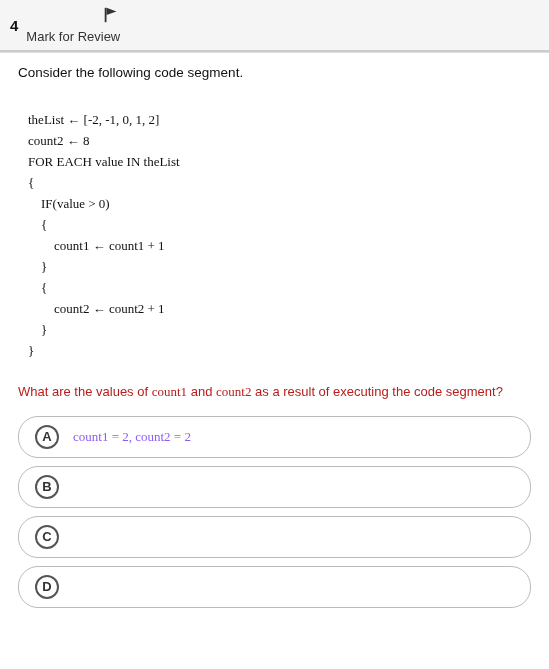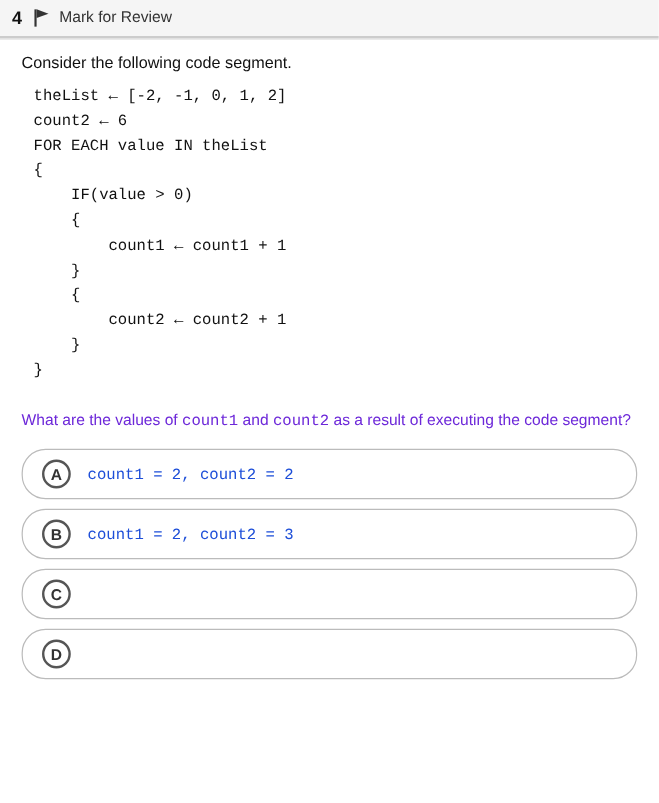--- a/index.html
+++ b/index.html
@@ -22,50 +22,51 @@
       border-bottom: 2px solid #ccc;
       background: #f5f5f5;
     }
     .question-number {
       font-weight: bold;
       font-size: 15px;
       margin-right: 8px;
     }
     .mark-review {
       display: flex;
-      align-items: flex-start;
+      align-items: flex-end;
       gap: 5px;
       font-size: 13px;
       color: #333;
+      flex-direction: column;
     }
     .flag-icon {
       width: 18px;
       height: 18px;
     }
     .content {
       padding: 12px 18px;
     }
     .question-text {
       font-size: 13.5px;
-      margin-bottom: 4px;
+      margin-bottom: 24px;
       color: #111;
     }
     .code-block {
       font-family: 'Courier New', Courier, monospace;
       font-size: 12.5px;
       background: #fff;
       padding: 6px 10px;
       margin-bottom: 14px;
       line-height: 1.6;
       color: #111;
     }
     .question-ask {
       font-size: 13px;
       margin-bottom: 14px;
-      color: #6d28d9;
+      color: #b91c1c;
       line-height: 1.5;
     }
     .answer-option {
       display: flex;
       align-items: center;
       border: 1px solid #bbb;
       border-radius: 20px;
       padding: 8px 16px;
       margin-bottom: 8px;
       cursor: pointer;
@@ -81,25 +82,25 @@
       border: 2px solid #555;
       font-size: 13px;
       font-weight: bold;
       margin-right: 14px;
       flex-shrink: 0;
       color: #333;
     }
     .option-text {
       font-size: 13px;
       font-family: Arial, sans-serif;
-      color: #1d4ed8;
+      color: #8b5cf6;
       text-align: center;
     }
     .code-inline {
-      font-family: Liberation Mono, monospace;
+      font-family: Liberation Serif, serif;
       font-size: 13px;
     }
     .divider {
       border: none;
       border-top: 1px solid #ddd;
       margin: 0;
     }
   </style>
 </head>
 <body>
@@ -115,21 +116,21 @@
   </span>
 </div>
 
 <hr class="divider">
 
 <div class="content">
   <p class="question-text">Consider the following code segment.</p>
 
   <div class="code-block">
     <div><span class="code-inline">theList ← [-2, -1, 0, 1, 2]</span></div>
-    <div><span class="code-inline">count2 ← 6</span></div>
+    <div><span class="code-inline">count2 ← 8</span></div>
     <div><span class="code-inline">FOR EACH value IN theList</span></div>
     <div><span class="code-inline">{</span></div>
     <div><span class="code-inline">&nbsp;&nbsp;&nbsp;&nbsp;IF(value &gt; 0)</span></div>
     <div><span class="code-inline">&nbsp;&nbsp;&nbsp;&nbsp;{</span></div>
     <div><span class="code-inline">&nbsp;&nbsp;&nbsp;&nbsp;&nbsp;&nbsp;&nbsp;&nbsp;count1 ← count1 + 1</span></div>
     <div><span class="code-inline">&nbsp;&nbsp;&nbsp;&nbsp;}</span></div>
     <div><span class="code-inline">&nbsp;&nbsp;&nbsp;&nbsp;{</span></div>
     <div><span class="code-inline">&nbsp;&nbsp;&nbsp;&nbsp;&nbsp;&nbsp;&nbsp;&nbsp;count2 ← count2 + 1</span></div>
     <div><span class="code-inline">&nbsp;&nbsp;&nbsp;&nbsp;}</span></div>
     <div><span class="code-inline">}</span></div>
@@ -139,21 +140,20 @@
     What are the values of <span class="code-inline">count1</span> <span>and</span> <span class="code-inline">count2</span> as a result of executing the code segment?
   </p>
 
   <div>
     <div class="answer-option">
       <span class="option-letter">A</span>
       <span class="option-text code-inline">count1 = 2, count2 = 2</span>
     </div>
     <div class="answer-option">
       <span class="option-letter">B</span>
-      <span class="option-text code-inline">count1 = 2, count2 = 3</span>
     </div>
     <div class="answer-option">
       <span class="option-letter">C</span>
     </div>
     <div class="answer-option">
       <span class="option-letter">D</span>
     </div>
   </div>
 </div>
 

